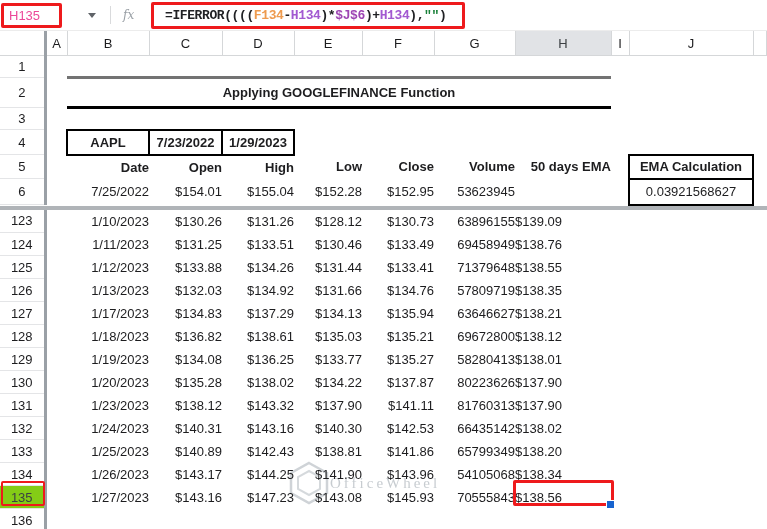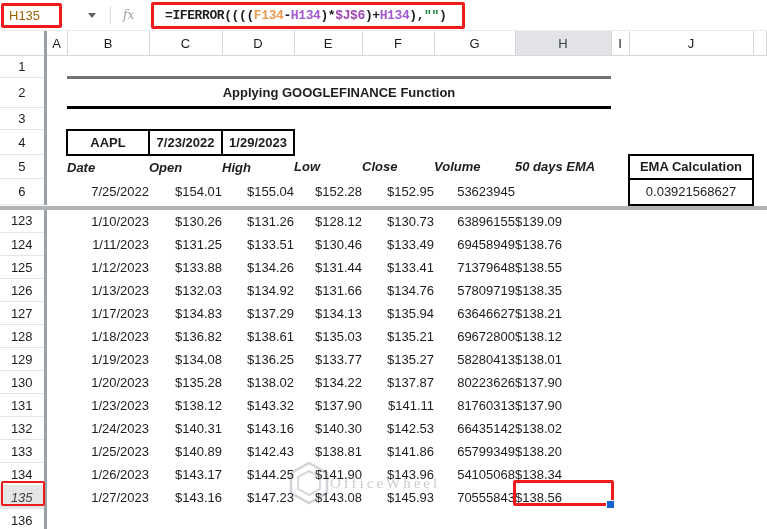--- a/index.html
+++ b/index.html
@@ -2,42 +2,42 @@
 <html><head>
 <meta charset="utf-8">
 <style>
   html,body{margin:0;padding:0;background:#fff;}
   .screen{position:relative;width:767px;height:529px;background:#ffffff;overflow:hidden;
           font-family:"Liberation Sans",sans-serif;}
   
   .fbar{position:relative;z-index:1;height:30px;display:flex;align-items:center;background:#fff;
         border-bottom:1px solid #ececec;}
   .namebox{width:110px;display:flex;align-items:center;height:100%;}
-  .namebox .nbtext{padding-left:9px;font-size:13px;color:#a16207;flex:1;}
+  .namebox .nbtext{padding-left:9px;font-size:13px;color:#ec4899;flex:1;}
   .nb-arrow{width:0;height:0;border-left:4px solid transparent;border-right:4px solid transparent;
             border-top:5px solid #5f6368;margin-right:14px;}
   .fbar-sep{width:1px;height:18px;background:#d9dadc;}
   .fx{font-family:"DejaVu Serif",serif;font-style:italic;color:#9aa0a6;font-size:12px;margin:0 0 0 12px;width:24px;}
   .formula{margin-left:18px;font-family:"Liberation Mono","DejaVu Sans Mono",monospace;
            font-size:13px;font-weight:bold;white-space:nowrap;letter-spacing:-0.4px;}
   
   table.grid{position:relative;z-index:1;border-collapse:collapse;table-layout:fixed;width:767px;background:transparent;}
   table.grid td{padding:0;font-size:13px;color:#1d1d1f;overflow:hidden;white-space:nowrap;background:transparent;}
   .colhead{background:#f8f9fa;color:#5f6368;font-size:11px;text-align:center;height:24px;
            border:1px solid #d5d7d9;border-top:none;}
   .colhead.sel{background:#e1e3e6;color:#3c4043;}
   .rowhead{background:#ffffff;color:#5f6368;font-size:11px;text-align:center;
            border-bottom:1px solid #e4e5e7;border-right:3px solid #9aa0a6;}
-  .rowhead.sel{background:#e5e5e5;color:#3c4043;font-style:italic;}
+  .rowhead.sel{background:#84cc16;color:#3c4043;}
   .corner{background:#f8f9fa;border-bottom:1px solid #d5d7d9;}
   .h22{height:22px}.h30{height:30px}.h25{height:25px}.h24{height:24px}.h26{height:26px}.h23{height:23px}
   .titlecell{background:#ead1dc;border-top:3px solid #737373;border-bottom:3px solid #000;
              text-align:center;font-weight:bold;font-size:15px;color:#000;}
   .yellow{background:#ffff00;border:2px solid #000;text-align:center;font-weight:bold;color:#000;}
-  .bluehead{background:#d2e3f3;text-align:left;font-weight:bold;color:#000;font-style:italic;}
+  .bluehead{background:#d2e3f3;text-align:right;font-weight:bold;color:#000;}
   .emahead{background:#d9d2e9;border:2px solid #000;text-align:center;font-weight:bold;color:#000;}
   .emaval{background:#fff;border:2px solid #000;text-align:center;color:#000;}
   .date{text-align:right;padding-right:14px;}
   .cnum{text-align:right;padding-right:7px;}
   .cvol{text-align:right;padding-right:10px;}
   .cema{text-align:left;}
   tr.divider td{height:4px;background:#b0b4b8;border:none;}
   
   .redbox{position:absolute;z-index:3;border:3px solid #ee1a1c;border-radius:2px;pointer-events:none;}
   .redbox.thin{border-width:2px;}

